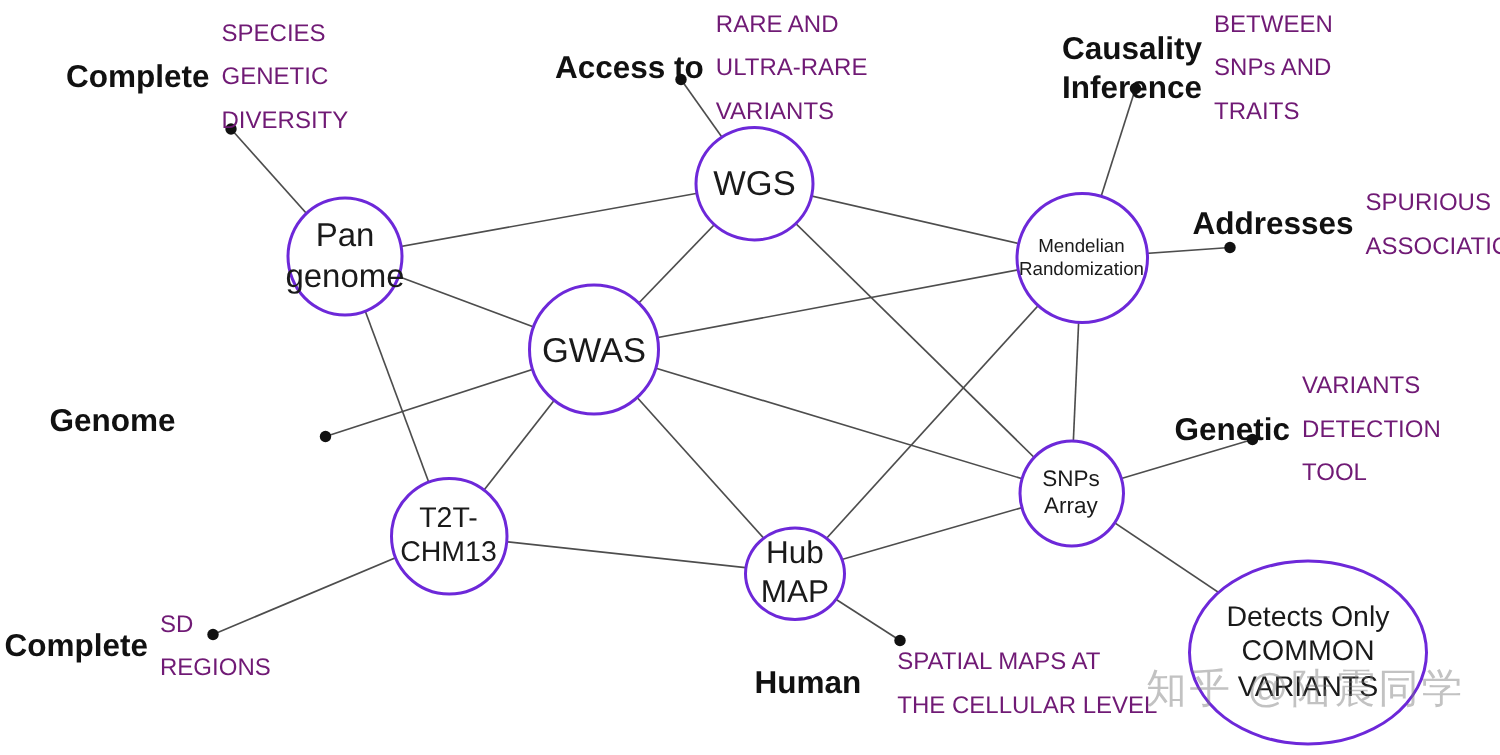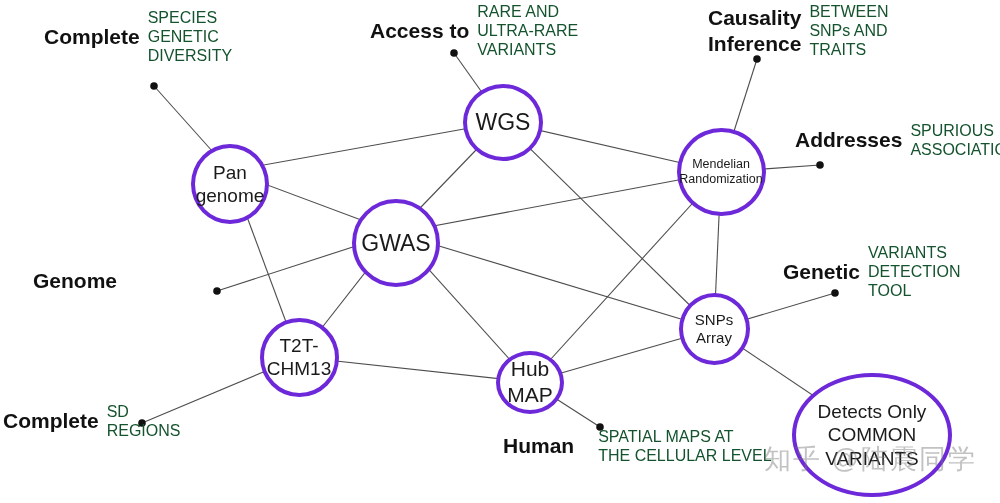--- a/index.html
+++ b/index.html
@@ -4,31 +4,31 @@
 <style>
   html,body{margin:0;padding:0;background:#ffffff;}
   .canvas{
     position:relative;width:1000px;height:503px;background:#ffffff;overflow:hidden;
     font-family:"Liberation Sans","DejaVu Sans",sans-serif;color:#1a1a1a;
   }
   #edge-layer{position:absolute;left:0;top:0;z-index:1;}
   .node{
     position:absolute;z-index:2;box-sizing:border-box;
     display:flex;align-items:center;justify-content:center;text-align:center;
-    background:#ffffff;border:4px solid #6d28d9;border-radius:50%;
+    background:#ffffff;border:2px solid #6d28d9;border-radius:50%;
     white-space:pre-line;line-height:1.22;color:#1a1a1a;
   }
   .annotation{
     position:absolute;z-index:3;display:flex;align-items:center;gap:8px;
   }
   .anno-bold{
     font-weight:700;font-size:21px;line-height:26px;white-space:pre-line;color:#111;
   }
   .anno-desc{
-    font-size:16px;line-height:19px;white-space:pre-line;color:#14532d;
+    font-size:16px;line-height:29px;white-space:pre-line;color:#701a75;
   }
   .watermark{
     position:absolute;z-index:5;left:752px;top:441px;
     font-size:27px;letter-spacing:2px;color:rgba(120,120,120,0.45);
     white-space:nowrap;
     margin-left:12px;
   }
 </style>
 </head>
 <body>
@@ -62,24 +62,24 @@
       <circle cx="154" cy="86" r="3.8" fill="#111111"></circle>
       <circle cx="454" cy="53" r="3.8" fill="#111111"></circle>
       <circle cx="757" cy="59" r="3.8" fill="#111111"></circle>
       <circle cx="820" cy="165" r="3.8" fill="#111111"></circle>
       <circle cx="835" cy="293" r="3.8" fill="#111111"></circle>
       <circle cx="217" cy="291" r="3.8" fill="#111111"></circle>
       <circle cx="142" cy="423" r="3.8" fill="#111111"></circle>
       <circle cx="600" cy="427" r="3.8" fill="#111111"></circle>
     </svg>
 
-  <div class="node" style="left: 191px; top: 144px; width: 78px; height: 80px; font-size: 19px;">Pan
+  <div class="node" style="left: 191px; top: 131px; width: 78px; height: 80px; font-size: 22px;">Pan
 genome</div>
   <div class="node" style="left: 463px; top: 83.5px; width: 80px; height: 77px; font-size: 23px;">WGS</div>
-  <div class="node" style="left: 352px; top: 199px; width: 88px; height: 88px; font-size: 23px;">GWAS</div>
+  <div class="node" style="left: 352px; top: 189px; width: 88px; height: 88px; font-size: 23px;">GWAS</div>
   <div class="node" style="left: 676.5px; top: 128px; width: 89px; height: 88px; font-size: 12.5px;">Mendelian
 Randomization</div>
   <div class="node" style="left: 259.5px; top: 317.5px; width: 79px; height: 79px; font-size: 19px;">T2T-
 CHM13</div>
   <div class="node" style="left: 496px; top: 350.5px; width: 68px; height: 63px; font-size: 21px;">Hub
 MAP</div>
   <div class="node" style="left: 678.5px; top: 293px; width: 71px; height: 72px; font-size: 15px;">SNPs
 Array</div>
   <div class="node" style="left: 792px; top: 373px; width: 160px; height: 124px; font-size: 19px; text-align: center;">Detects Only
 COMMON

